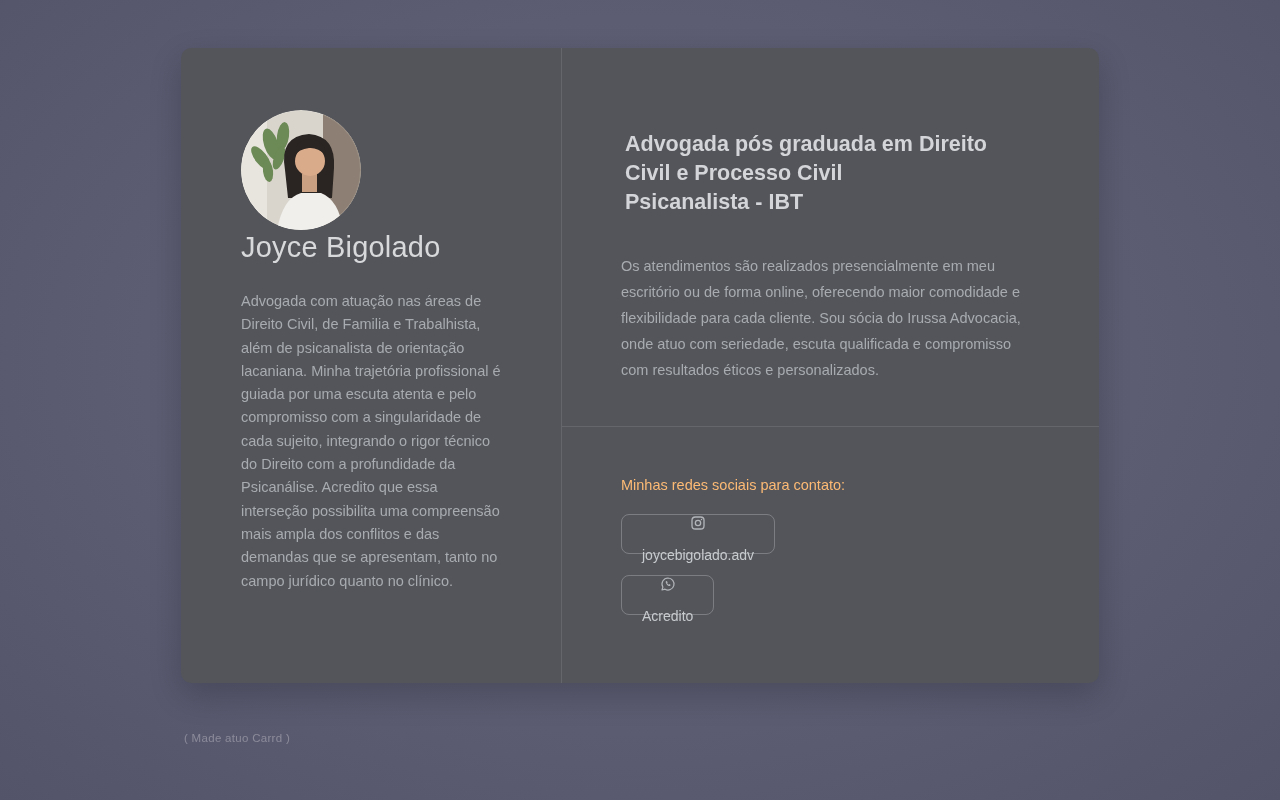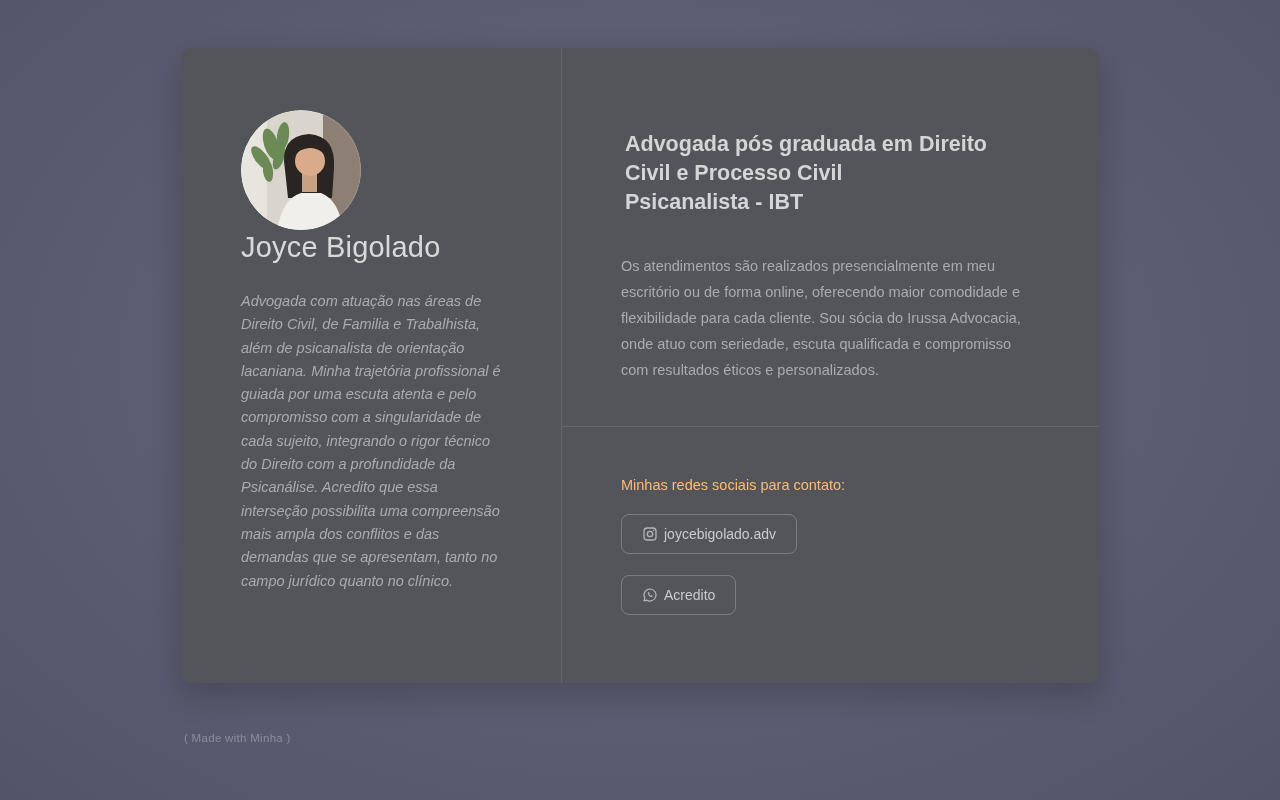--- a/index.html
+++ b/index.html
@@ -44,21 +44,20 @@
     line-height: 34px;
     font-weight: 400;
     color: #d7d9db;
     letter-spacing: 0.2px;
   }
   .profile-bio {
     margin-top: 26px;
     font-size: 14.5px;
     line-height: 23.3px;
     color: #a8acb0;
-    font-style: italic;
   }
   .right-panel {
     flex: 1;
     box-sizing: border-box;
     padding: 78px 62px 0 59px;
     display: flex;
     flex-direction: column;
   }
   .headline {
     font-size: 21.5px;
@@ -86,31 +85,32 @@
     color: #fdba74;
   }
   .btn-row {
     margin-top: 21px;
     display: flex;
     gap: 18px;
   }
   .pill-btn {
     display: inline-flex;
     align-items: center;
-    gap: 6px;
+    gap: 16px;
     height: 40px;
     padding: 0 20px;
     border: 1px solid rgba(255,255,255,0.24);
     border-radius: 8px;
     background: transparent;
     color: #c8cbce;
     font-size: 14px;
     font-family: "Liberation Sans", sans-serif;
     cursor: pointer;
     white-space: nowrap;
+    flex-direction: column;
   }
   .pill-btn .ic {
     display: inline-flex;
     color: #b2b5b9;
   }
   .footer-credit {
     position: absolute;
     left: 184px;
     top: 732px;
     font-size: 11.5px;
@@ -191,13 +191,13 @@
             <path d="M12 3a9 9 0 0 0-7.7 13.6L3 21l4.5-1.2A9 9 0 1 0 12 3z"></path>
             <path d="M8.8 8c-.5 1.4.1 3.1 1.4 4.6 1.3 1.5 3 2.5 4.5 2.4l1.5-1.5-2.1-1.4-1 .9c-.9-.4-2-1.5-2.4-2.4l.9-1L10.3 7.5z" fill="currentColor" stroke="none"></path>
           </svg>
         </span>
         <span>Acredito</span>
       </button>
     </div>
   </div>
 </div>
 
-<a class="footer-credit">( Made with Minha )</a>
+<a class="footer-credit">( Made atuo Carrd )</a>
 
 </body></html>

